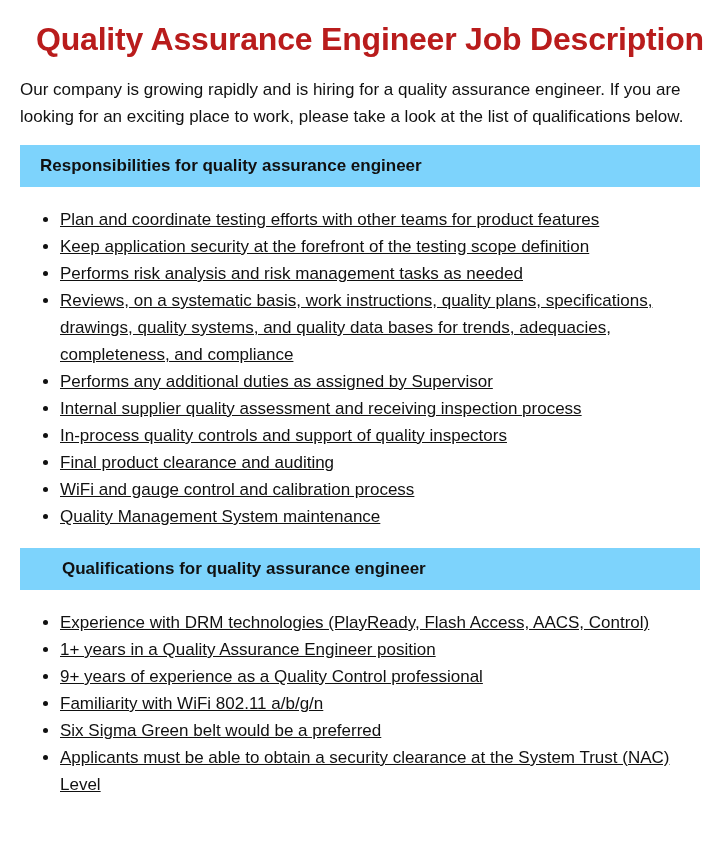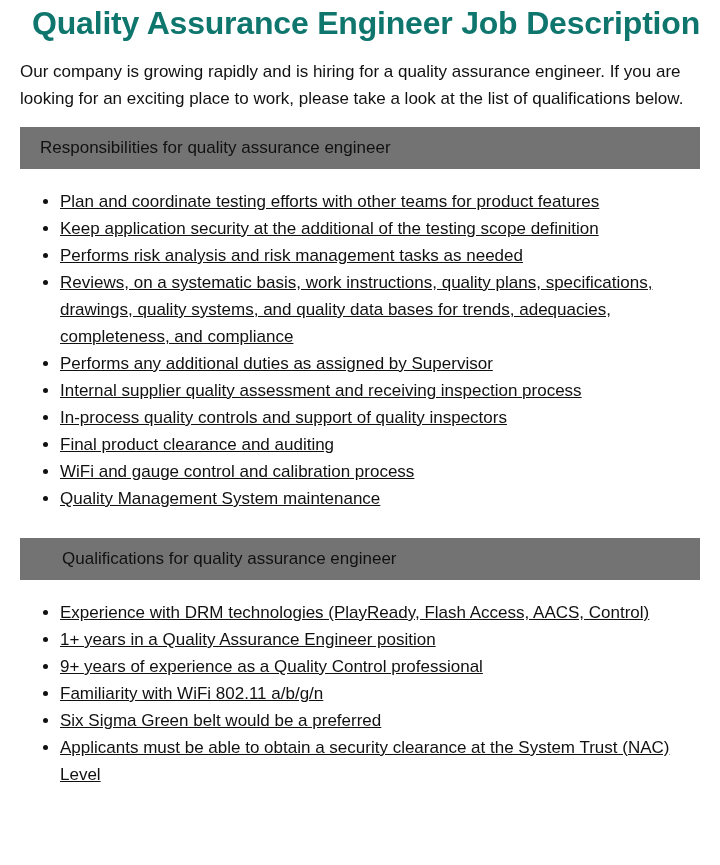--- a/index.html
+++ b/index.html
@@ -3,54 +3,54 @@
   <meta charset="utf-8">
   <style>
     html, body { margin: 0; padding: 0; background: #ffffff; }
     body {
       width: 720px; height: 865px; overflow: hidden;
       font-family: "Liberation Sans", "DejaVu Sans", sans-serif;
       color: #111111;
     }
     .page { padding: 0 20px 0 20px; }
     h1 {
-      margin: 0; padding-top: 2px;
+      margin: 16px; padding-top: 2px;
       font-size: 32px; font-weight: 700; text-align: right;
-      line-height: 42px; letter-spacing: -0.2px; color: #0f766e;
+      line-height: 42px; letter-spacing: -0.2px; color: #b91c1c;
       white-space: nowrap;
     }
     .intro {
       margin: 14px 0 0 0;
       font-size: 17px; line-height: 27px; color: #111;
     }
     .section-header {
-      background: #737373;
+      background: #7dd3fc;
       height: 42px; line-height: 42px;
       padding-left: 20px;
-      font-size: 17px; font-weight: 400; color: #111;
+      font-size: 17px; font-weight: 700; color: #111;
       margin-top: 15px;
     }
     ul {
       margin: 19px 0 0 0; padding-left: 40px;
       font-size: 17px; line-height: 27px; color: #111; text-decoration: underline;
     }
     ul li { padding-left: 0; }
-    .section-2 { margin-top: 26px; padding-left: 42px; }
+    .section-2 { margin-top: 18px; padding-left: 42px; }
   </style>
 </head>
 <body>
 
 <div class="page">
   <h1>Quality Assurance Engineer Job Description</h1>
   <p class="intro">Our company is growing rapidly and is hiring for a quality assurance engineer. If you are looking for an exciting place to work, please take a look at the list of qualifications below.</p>
 
   <div class="section-header">Responsibilities for quality assurance engineer</div>
   <ul>
     <li>Plan and coordinate testing efforts with other teams for product features</li>
-    <li>Keep application security at the additional of the testing scope definition</li>
+    <li>Keep application security at the forefront of the testing scope definition</li>
     <li>Performs risk analysis and risk management tasks as needed</li>
     <li>Reviews, on a systematic basis, work instructions, quality plans, specifications, drawings, quality systems, and quality data bases for trends, adequacies, completeness, and compliance</li>
     <li>Performs any additional duties as assigned by Supervisor</li>
     <li>Internal supplier quality assessment and receiving inspection process</li>
     <li>In-process quality controls and support of quality inspectors</li>
     <li>Final product clearance and auditing</li>
     <li>WiFi and gauge control and calibration process</li>
     <li>Quality Management System maintenance</li>
   </ul>
 

